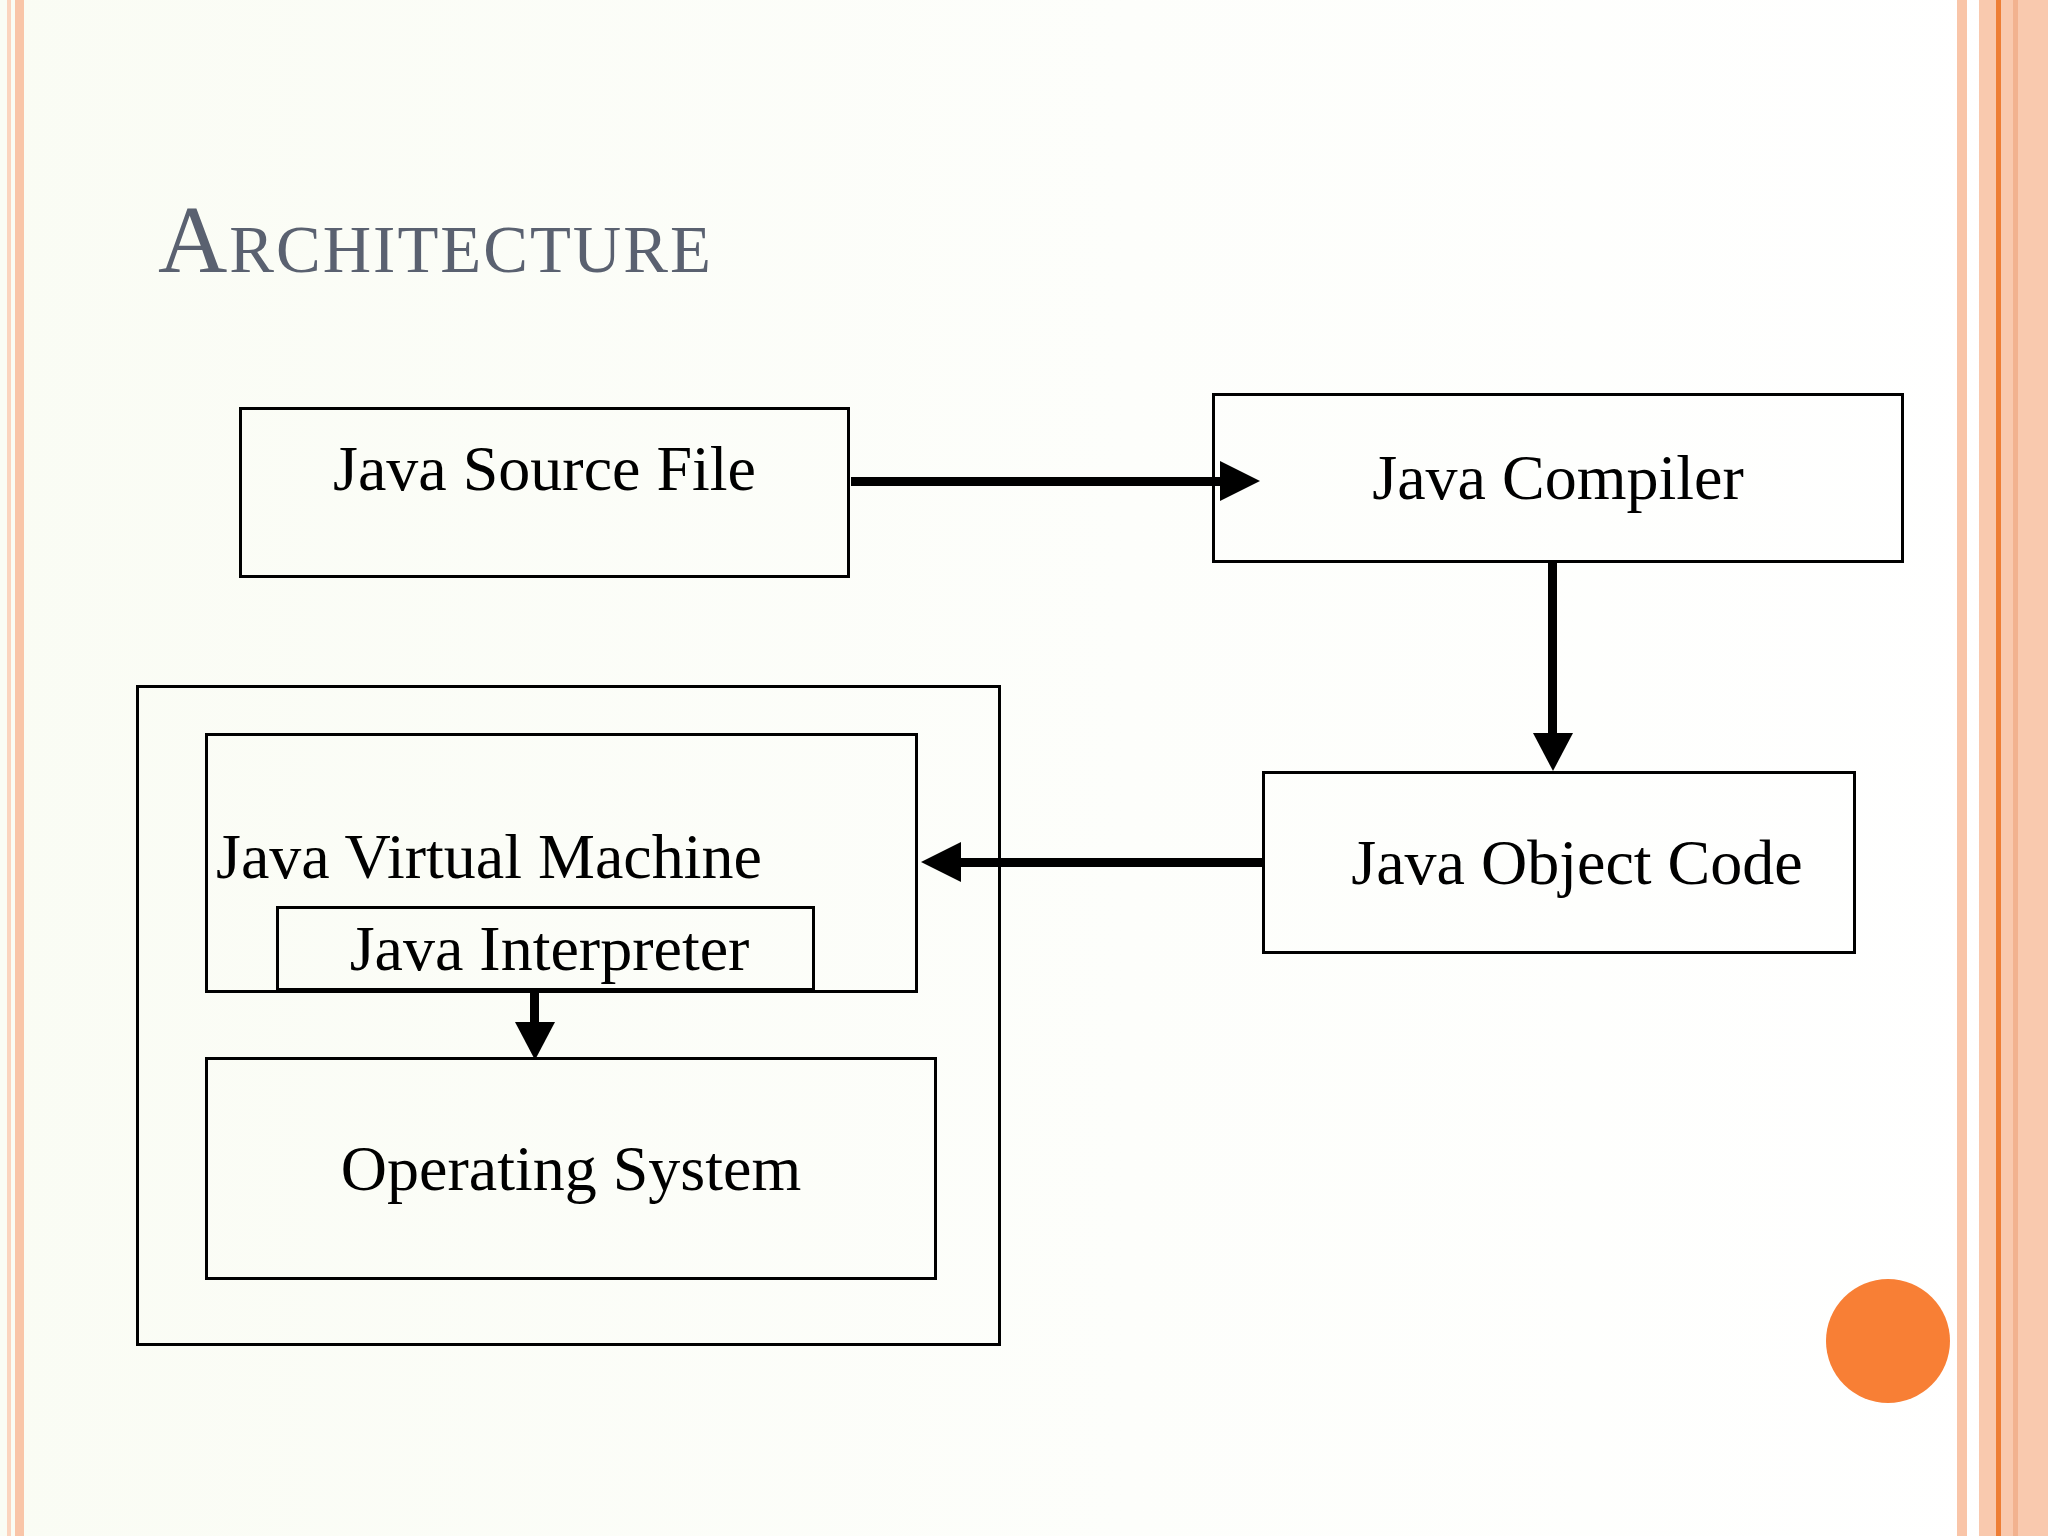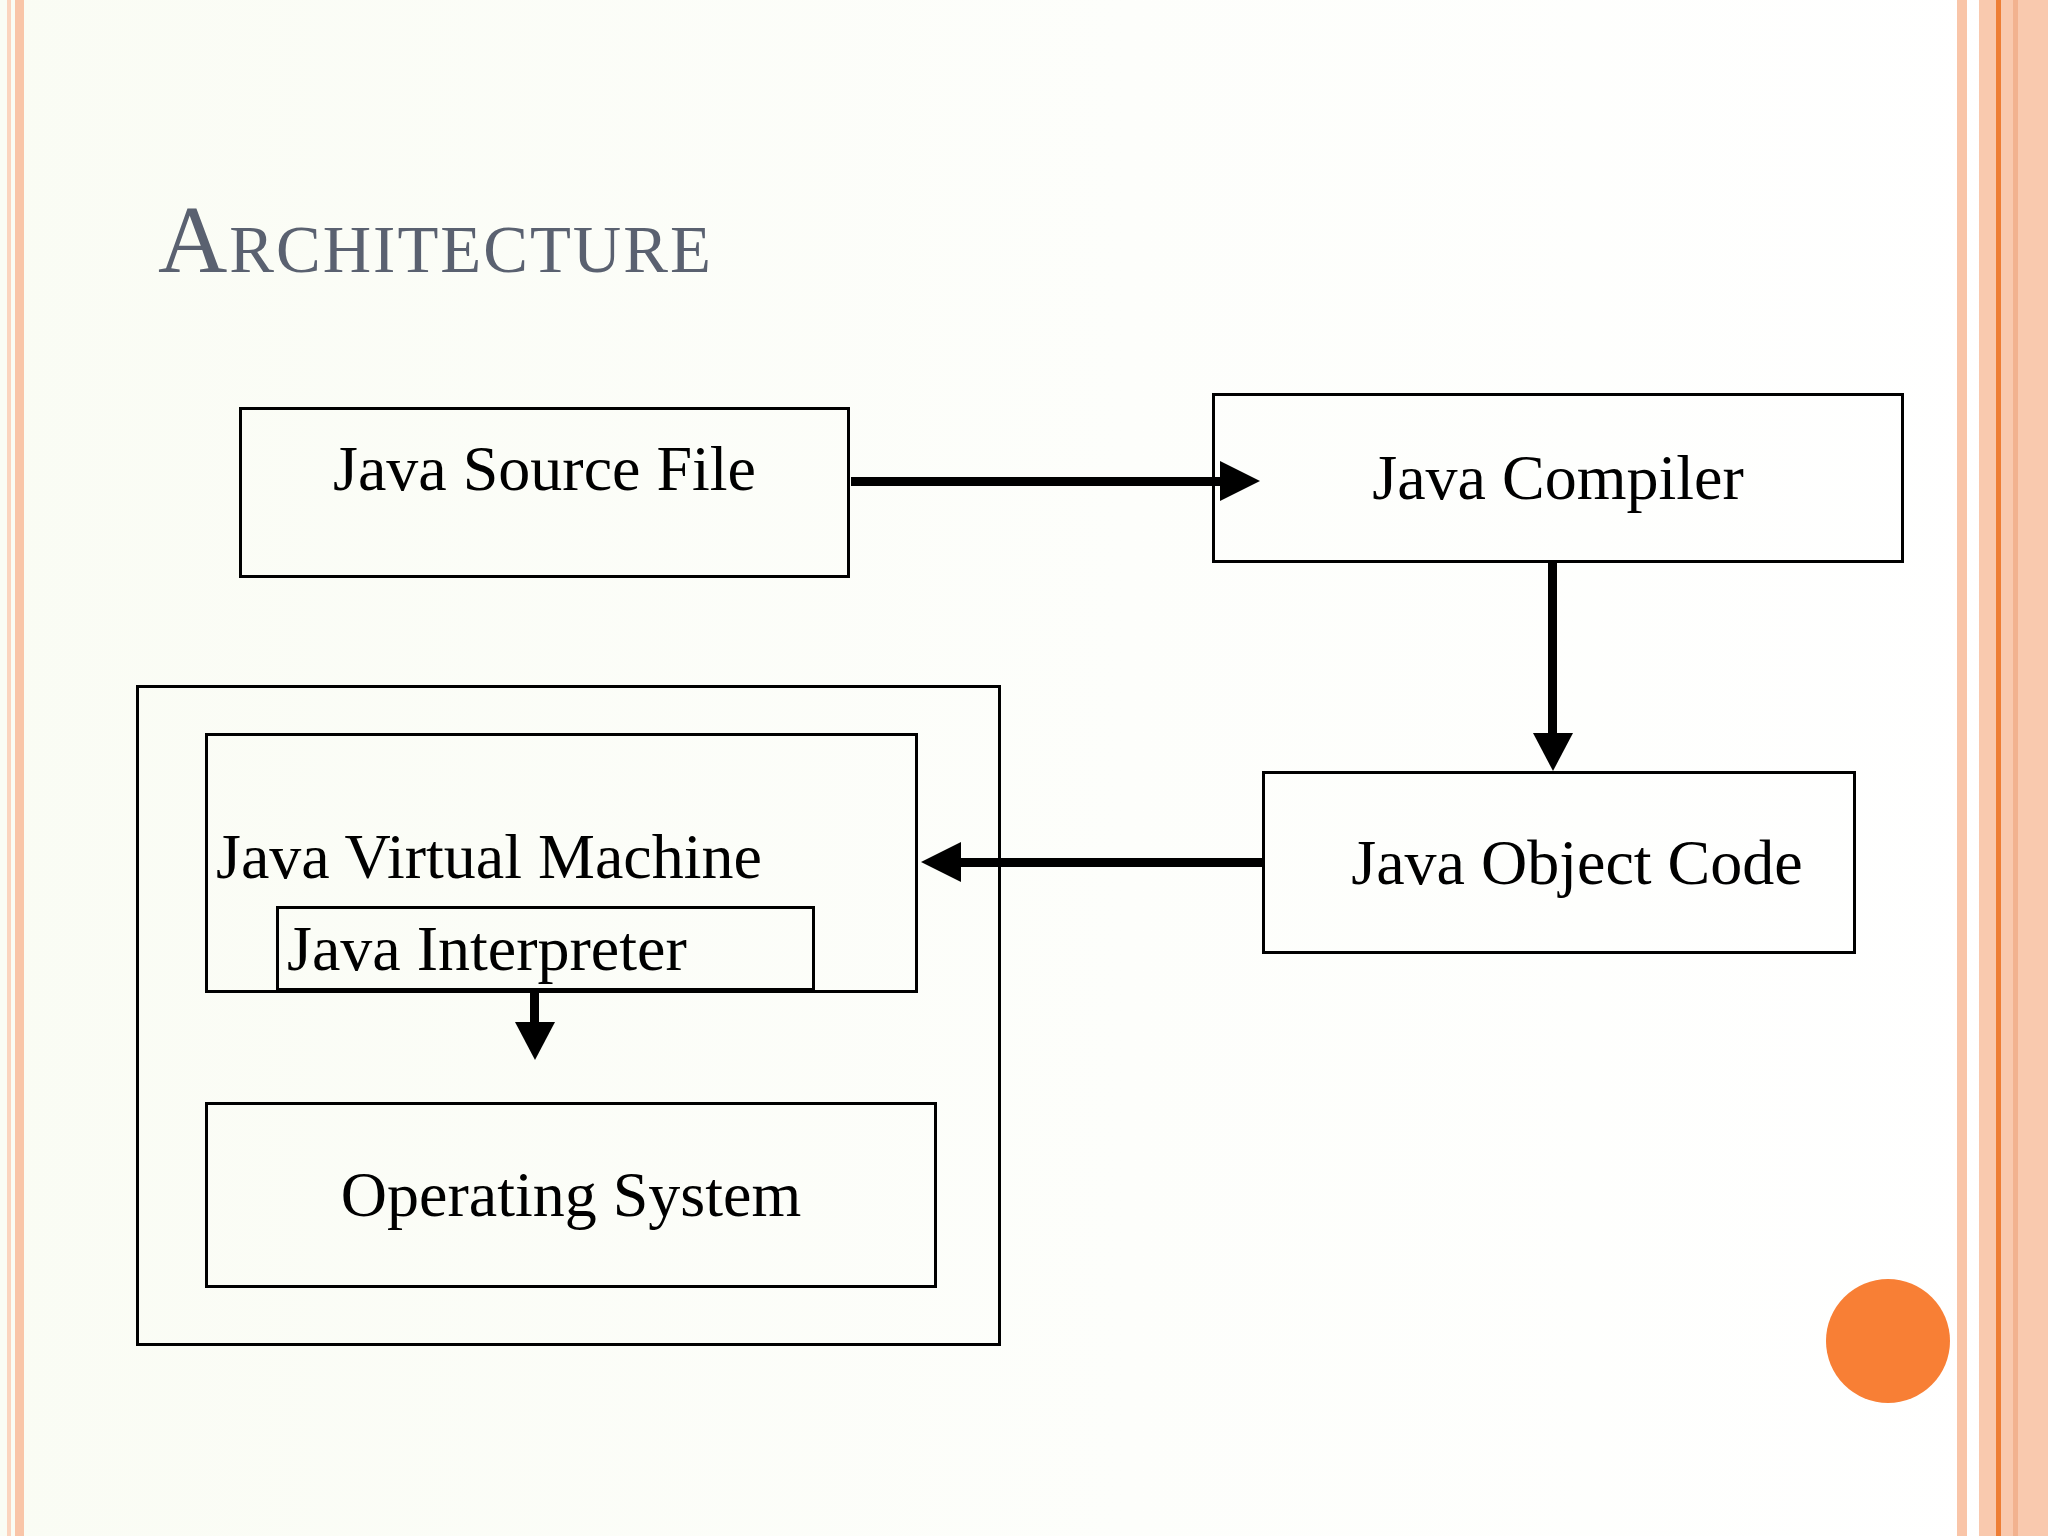--- a/index.html
+++ b/index.html
@@ -35,22 +35,22 @@
   .dbox .lbl{white-space:nowrap;line-height:1;}
   #box-source{left:239px;top:407px;width:611px;height:171px;}
   #box-source .lbl{transform:translateY(-24px);}
   #box-compiler{left:1212px;top:393px;width:692px;height:170px;}
   #box-object{left:1262px;top:771px;width:594px;height:183px;padding-left:36px;}
   #box-outer{left:136px;top:685px;width:865px;height:661px;
              position:absolute;border:3px solid var(--box_border);box-sizing:border-box;}
   #box-jvm{left:205px;top:733px;width:713px;height:260px;
            justify-content:flex-start;align-items:flex-start;}
   #box-jvm .lbl{position:absolute;left:8px;top:89px;font-family:Liberation Serif, serif;}
-  #box-interp{left:276px;top:906px;width:539px;height:85px;justify-content:flex-start;padding-left:8px;}
-  #box-os{left:205px;top:1057px;width:732px;height:186px;margin-top:45px;}
+  #box-interp{left:276px;top:906px;width:539px;height:85px;justify-content:center;padding-left:8px;}
+  #box-os{left:205px;top:1057px;width:732px;height:223px;}
   
   .aline{position:absolute;background:var(--arrow_color);}
   .ahead{position:absolute;width:0;height:0;}
   .ahead.right{border-left:40px solid var(--arrow_color);border-top:20px solid transparent;border-bottom:20px solid transparent;}
   .ahead.left{border-right:40px solid var(--arrow_color);border-top:20px solid transparent;border-bottom:20px solid transparent;}
   .ahead.down{border-top:38px solid var(--arrow_color);border-left:20px solid transparent;border-right:20px solid transparent;}
   #arr1-line{left:851px;top:477px;width:370px;height:9px;}
   #arr1-head{left:1220px;top:461px;}
   #arr2-line{left:1548px;top:563px;width:9px;height:172px;}
   #arr2-head{left:1533px;top:733px;}

